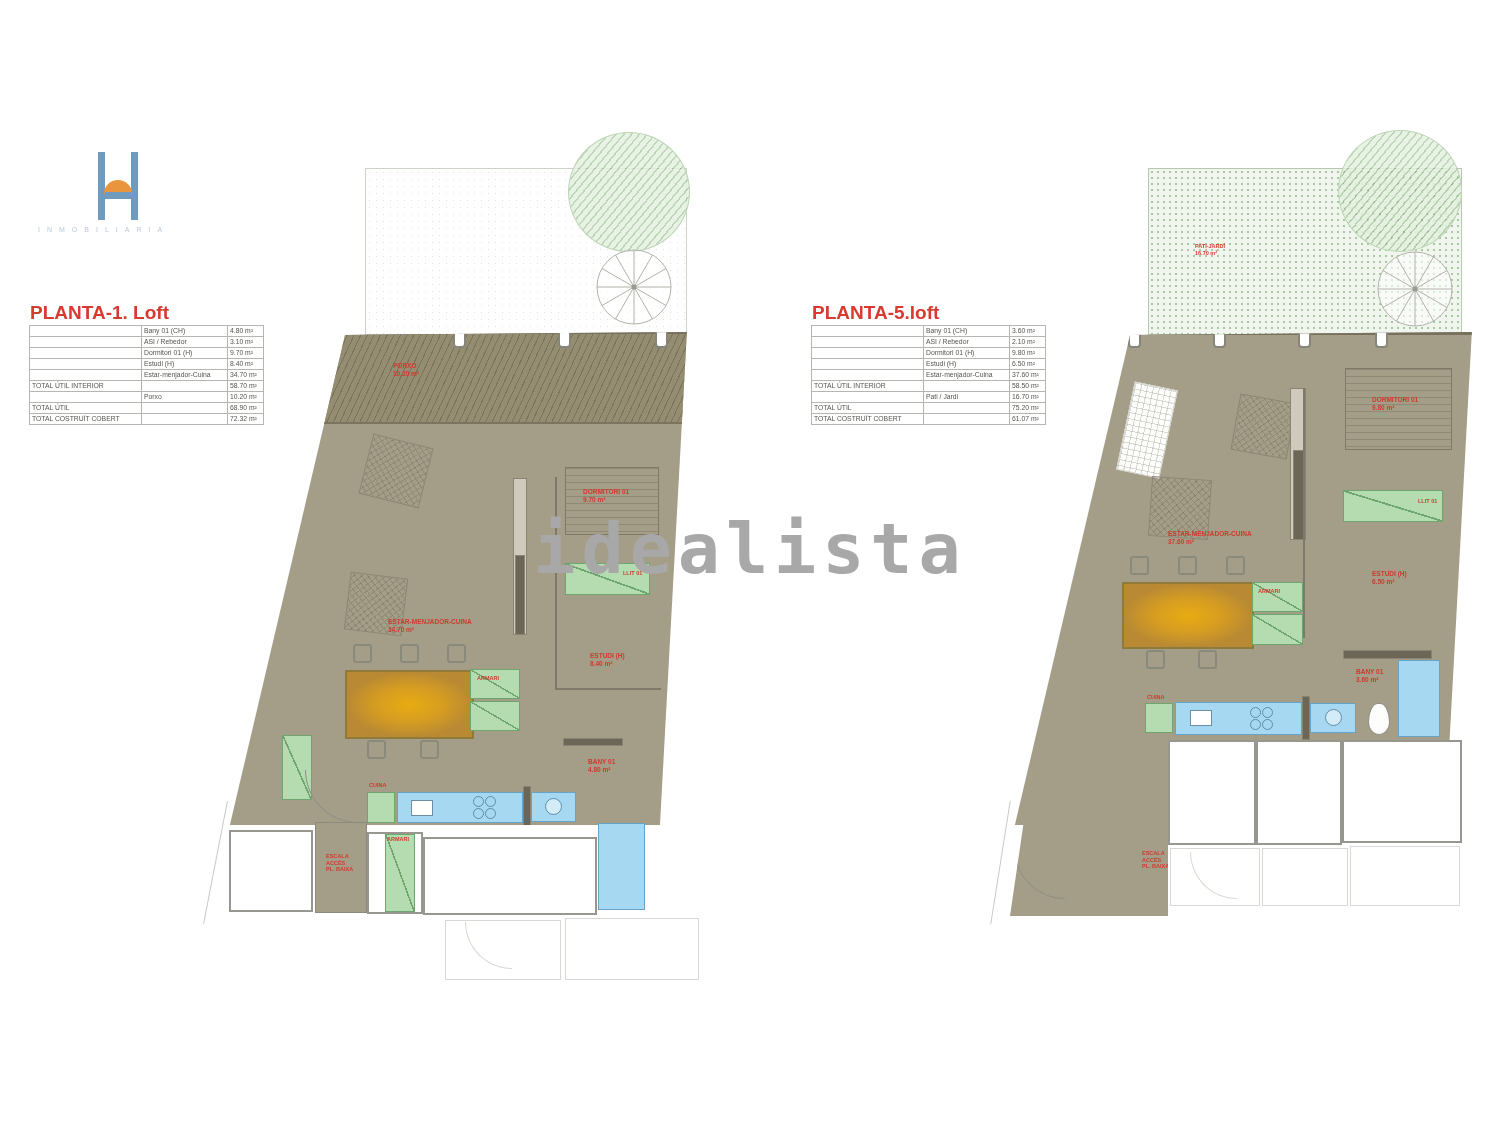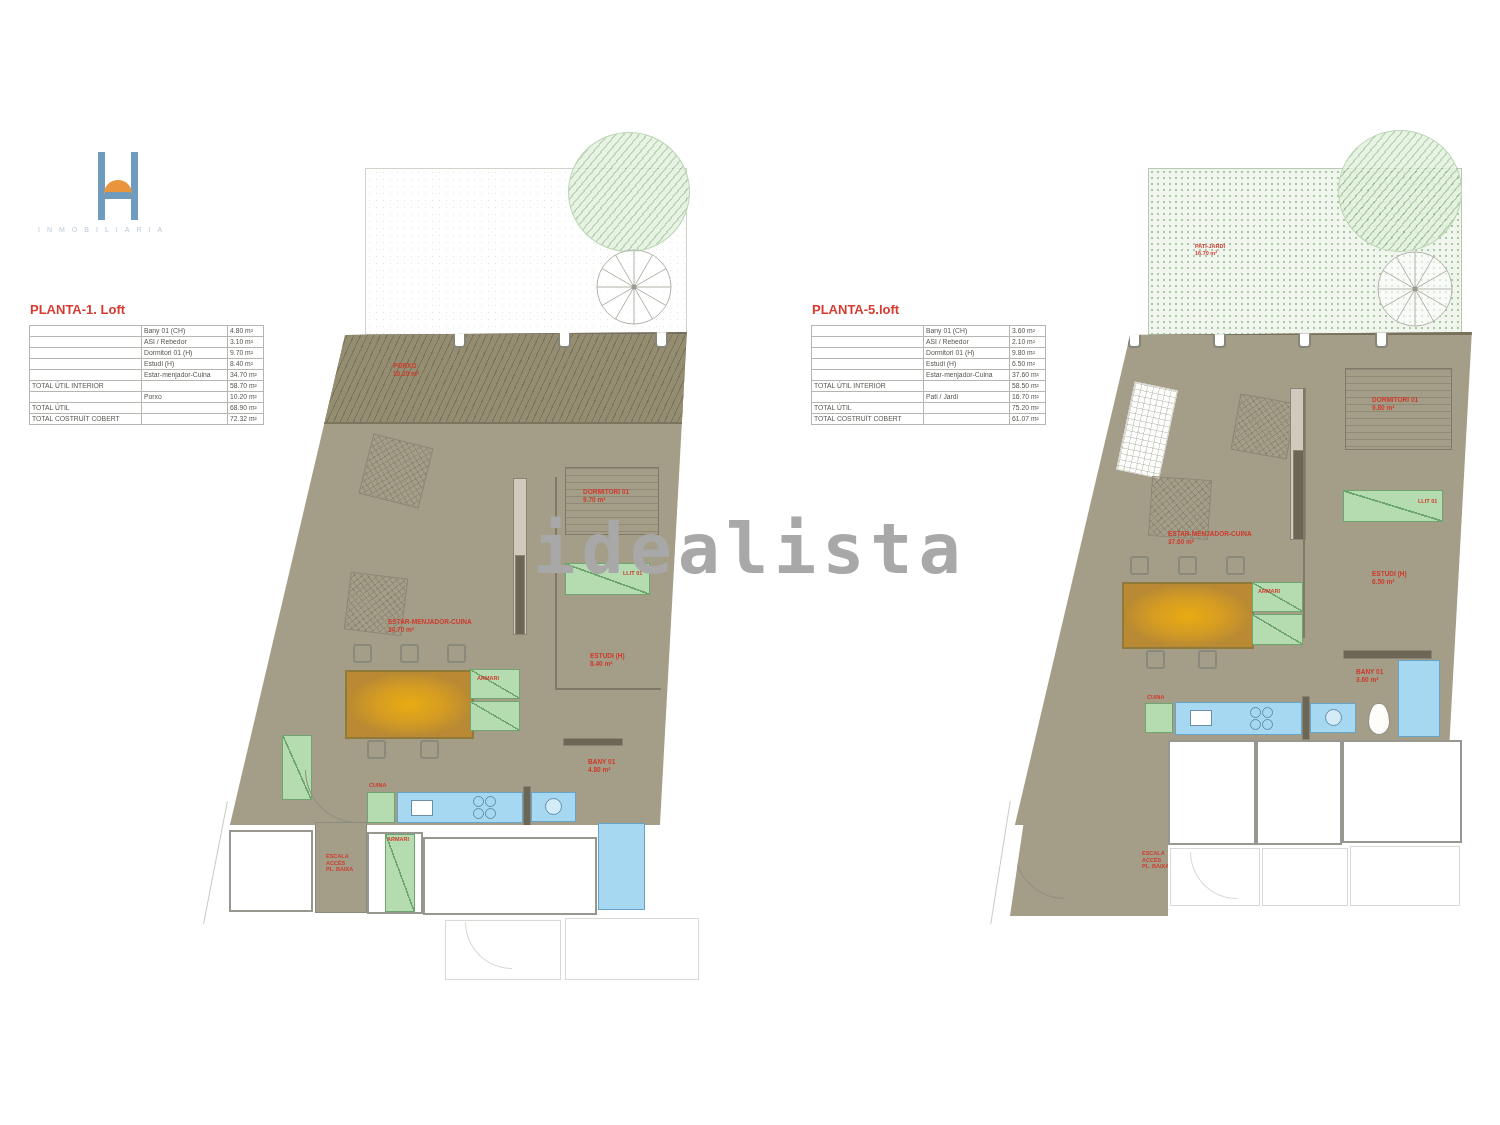--- a/index.html
+++ b/index.html
@@ -6,21 +6,21 @@
   #page{position:relative;width:1500px;height:1125px;background:#ffffff;overflow:hidden;
         font-family:"Liberation Sans", sans-serif;}
   .abs{position:absolute;}
   
   #logo{left:38px;top:148px;width:250px;}
   #logo .mark{display:block;margin-left:48px;}
   #logo .word{display:block;margin-top:4px;font-size:34px;font-weight:400;color:#7ba3c6;
               letter-spacing:3px;}
   #logo .tag{display:block;margin-top:2px;font-size:7px;color:#b9c9d9;letter-spacing:7px;}
   
-  .plan-title{font-size:13px;font-weight:bold;color:#d93a30;white-space:nowrap;}
+  .plan-title{font-size:19px;font-weight:bold;color:#d93a30;white-space:nowrap;}
   .area-table{display:grid;grid-template-columns:112px 86px 36px;width:234px;
               font-size:6.8px;color:#55544f;line-height:1;}
   .area-table .cell{border:1px solid #b6b6b1;background:#fff;height:12px;box-sizing:border-box;
                     padding:2px 2px 0 2px;overflow:hidden;white-space:nowrap;margin:-1px 0 0 -1px;}
   
   .plan{position:absolute;width:480px;height:840px;}
   .garden{position:absolute;box-sizing:border-box;}
   .tree{position:absolute;border-radius:50%;
         background:repeating-linear-gradient(130deg,rgba(125,175,115,0.5) 0 1.5px,rgba(228,240,224,0.85) 1.5px 6px);
         border:1px solid #bcd6b4;}

